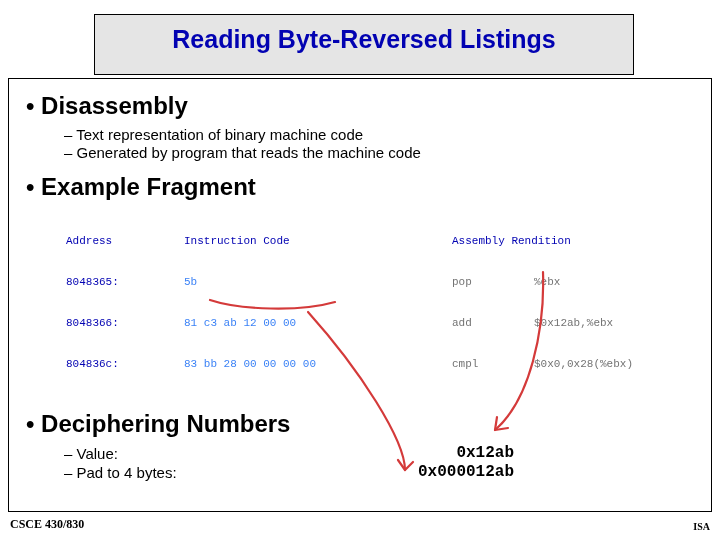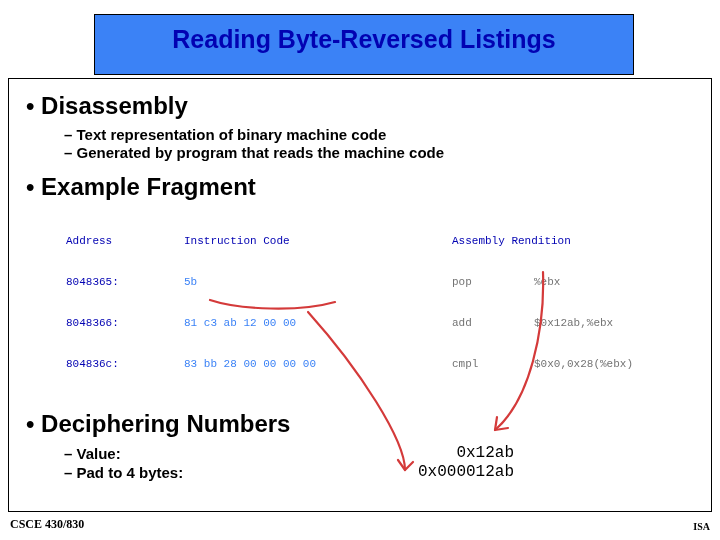--- a/index.html
+++ b/index.html
@@ -18,21 +18,21 @@
     right: 8px;
     bottom: 28px;
     border: 1.5px solid #000;
   }
   .title-box {
     position: absolute;
     top: 14px;
     left: 94px;
     width: 540px;
     border: 1.5px solid #000;
-    background: #3b82f6;
+    background: #e5e5e5;
     padding: 10px 12px 20px 12px;
     text-align: center;
     z-index: 5;
   }
   .title-box h1 {
     color: #0202b2;
     font-size: 25px;
     font-weight: bold;
   }
   .content {
@@ -44,21 +44,21 @@
   .bullet-l1 {
     font-size: 24px;
     font-weight: bold;
     margin: 4px 0 6px 0;
   }
   .bullet-l1::before {
     content: "• ";
   }
   .bullet-l2 {
     font-size: 15px;
-    font-weight: bold;
+    font-weight: normal;
     margin: 1px 0 1px 38px;
   }
   .bullet-l2::before {
     content: "–  ";
   }
   .code-block {
     margin: 6px 0 4px 40px;
     font-family: "Courier New", monospace;
     font-weight: normal;
     font-size: 11px;
@@ -71,21 +71,21 @@
   .col-asm  { color: #737373; display: flex; }
   .col-asm .mnem { width: 82px; display: inline-block; }
   .hdr .col-addr, .hdr .col-code, .hdr .col-asm { color: #0202b2; }
   .decipher-block {
     margin-top: 4px;
   }
   .decipher-row { display: flex; }
   .decipher-label { width: 230px; }
   .decipher-val {
     font-family: "Courier New", monospace;
-    font-weight: normal;
+    font-weight: bold;
     font-size: 16px;
     white-space: pre;
     text-align: right;
     width: 220px;
   }
   .footer-left {
     position: absolute;
     left: 10px;
     bottom: 8px;
     font-size: 12px;

